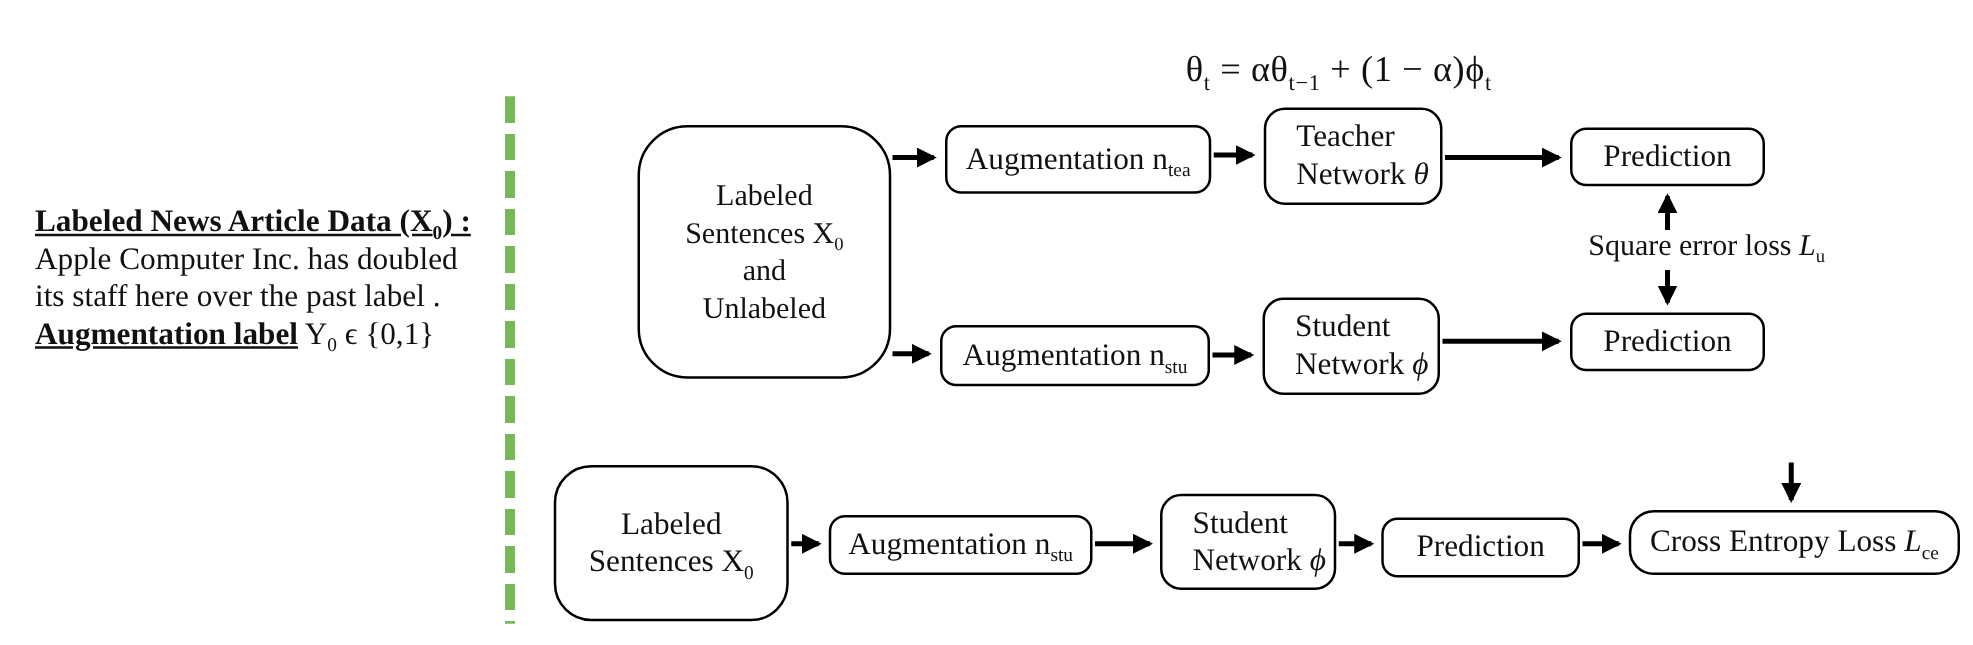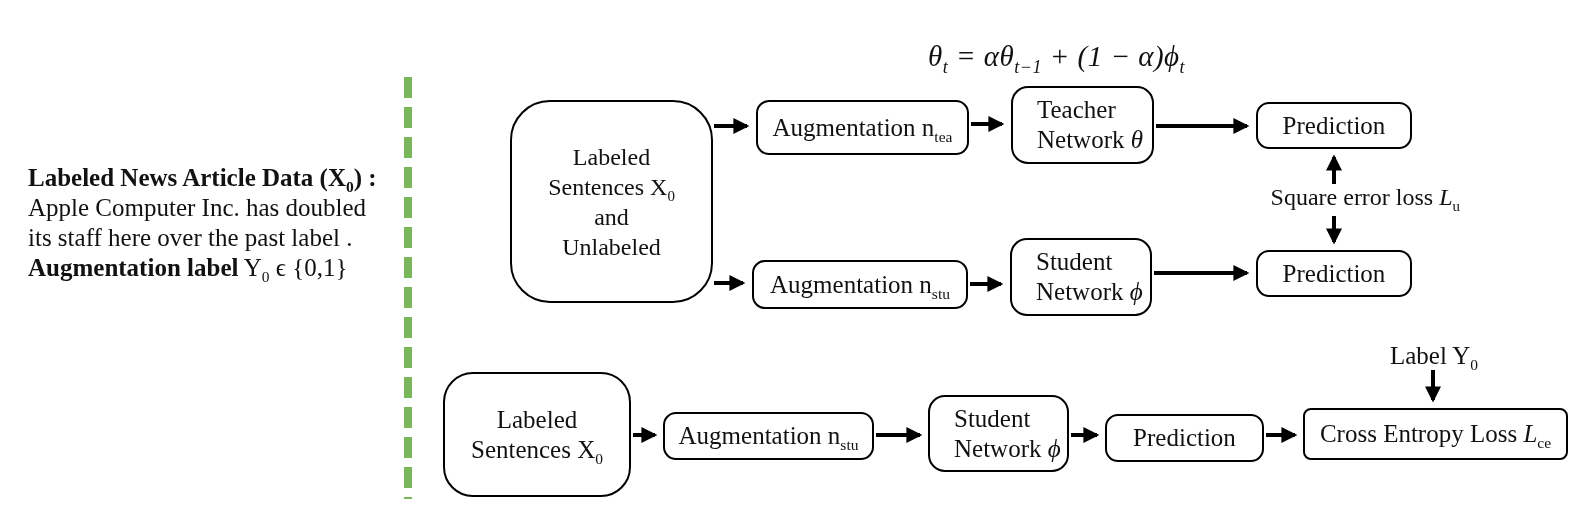--- a/index.html
+++ b/index.html
@@ -10,38 +10,38 @@
     height: 516px;
     background: #ffffff;
     font-family: "Liberation Serif", "DejaVu Serif", serif;
     color: #111111;
     overflow: hidden;
   }
   
   .text-block { position: absolute; left: 28px; width: 372px; font-size: 25px; line-height: 30px; }
   .tb-news { top: 163px; }
   .tb-twitter { top: 326px; }
-  .bold { font-weight: bold; }
+  .bold { font-weight: bold; text-decoration: underline; }
   sub { font-size: 0.62em; line-height: 0; }
   .it { font-style: italic; }
 
   
   .divider {
     position: absolute;
     left: 404px; top: 77px;
     width: 8px; height: 422px;
     background-image: repeating-linear-gradient(180deg,
       var(--green) 0px, var(--green) 21px,
       transparent 21px, transparent 30px);
   }
 
   
   .formula {
     position: absolute; left: 928px; top: 40px; width: 286px;
-    text-align: left; font-size: 29px; font-style: italic;
+    text-align: center; font-size: 29px; 
     letter-spacing: 0.5px;
   }
 
   
   .box {
     position: absolute;
     border: 2.5px solid #000;
     border-radius: 13px;
     background: #fff;
     display: flex;
@@ -59,21 +59,21 @@
   .b-teacher      { left: 1011px; top: 86px;  width: 143px; height: 78px; border-radius: 17px; }
   .b-pred-top     { left: 1256px; top: 102px; width: 156px; height: 47px; }
   .b-aug-stu      { left: 752px;  top: 260px; width: 216px; height: 49px; }
   .b-student-mid  { left: 1010px; top: 238px; width: 142px; height: 78px; border-radius: 17px; }
   .b-pred-mid     { left: 1256px; top: 250px; width: 156px; height: 47px; }
 
   .b-source-bot   { left: 443px;  top: 372px; width: 188px; height: 125px; border-radius: 30px; }
   .b-aug-bot      { left: 663px;  top: 412px; width: 211px; height: 48px; }
   .b-student-bot  { left: 928px;  top: 395px; width: 141px; height: 77px; border-radius: 17px; }
   .b-pred-bot     { left: 1105px; top: 414px; width: 159px; height: 48px; }
-  .b-ce-loss      { left: 1303px; top: 408px; width: 265px; height: 52px; border-radius: 8px; }
+  .b-ce-loss      { left: 1303px; top: 408px; width: 265px; height: 52px; border-radius: 20px; }
 
   
   .float-label { position: absolute; font-size: 24px; text-align: center; }
   .lbl-sq-loss { left: 1210px; top: 184px; width: 250px; text-align: right; }
   .lbl-y0      { left: 1368px; top: 342px; width: 132px; font-size: 25px; }
 
   
   svg.arrows { position: absolute; left: 0; top: 0; pointer-events: none; }
   svg.arrows line { stroke: #000; stroke-width: 4; }
 </style>
@@ -165,15 +165,14 @@
   </div>
 
   <div class="box b-pred-bot">
     <div>Prediction</div>
   </div>
 
   <div class="box b-ce-loss">
     <div><span>Cross Entropy Loss </span><span class="it">L</span><sub>ce</sub></div>
   </div>
 
-  <div class="float-label lbl-y0"><span>Label Y</span><sub>0</sub></div>
 
 </div>
 
 </body></html>

